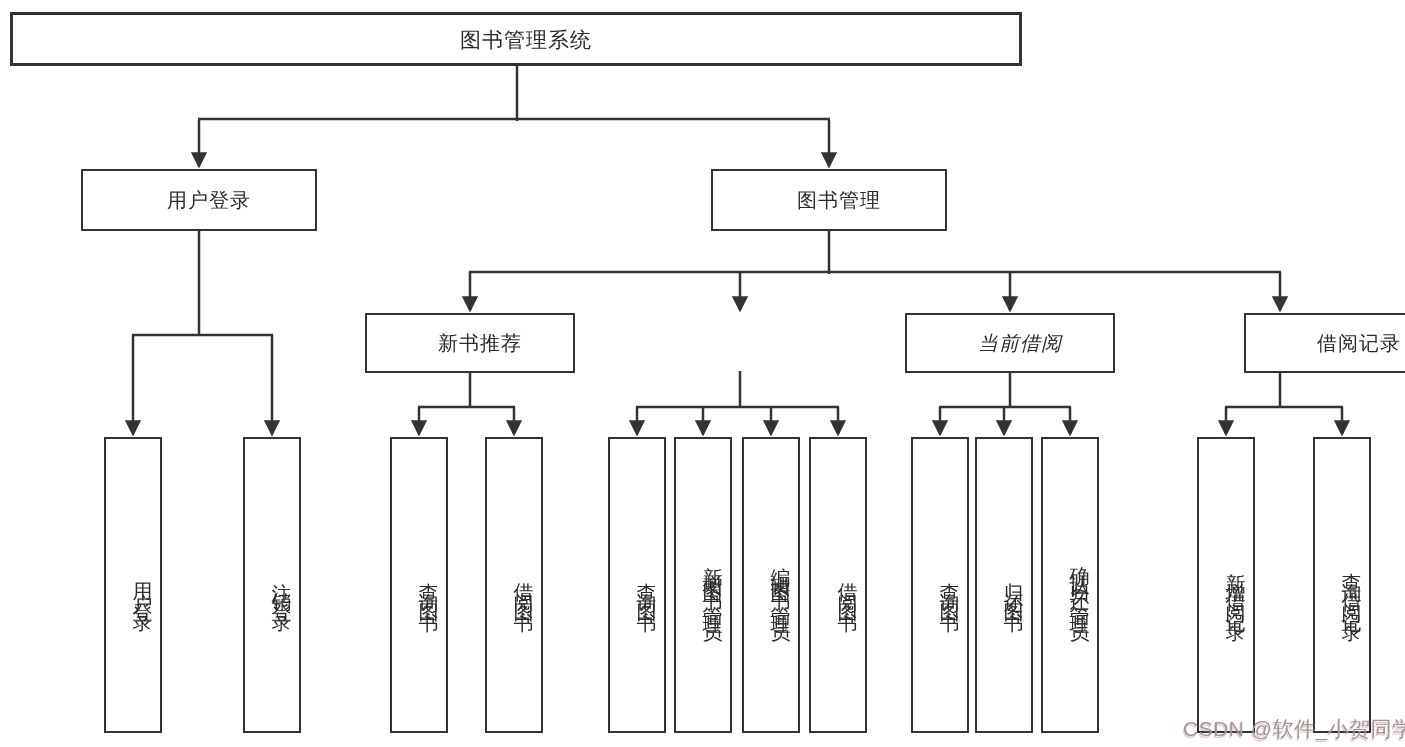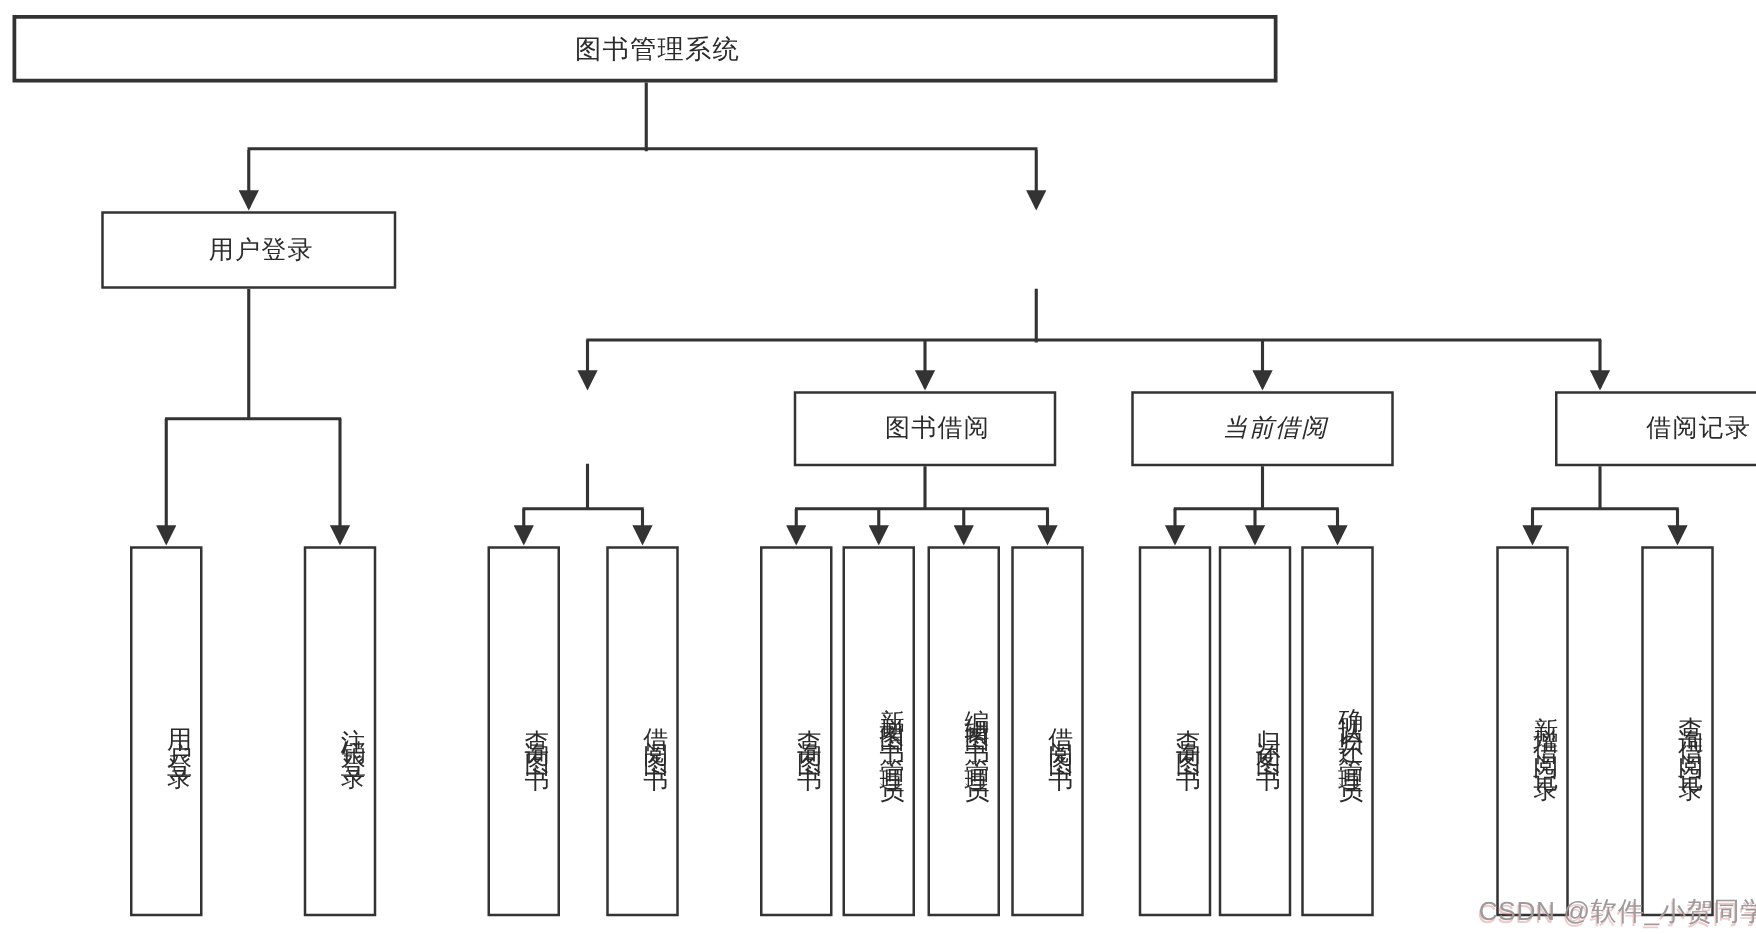--- a/index.html
+++ b/index.html
@@ -92,22 +92,23 @@
     <path d="M940,407 V434" fill="none" stroke="#333333" stroke-width="2.5" marker-end="url(#ah)"></path>
     <path d="M1004,407 V434" fill="none" stroke="#333333" stroke-width="2.5" marker-end="url(#ah)"></path>
     <path d="M1070,407 V434" fill="none" stroke="#333333" stroke-width="2.5" marker-end="url(#ah)"></path>
     <path d="M1226,407 V434" fill="none" stroke="#333333" stroke-width="2.5" marker-end="url(#ah)"></path>
     <path d="M1342,407 V434" fill="none" stroke="#333333" stroke-width="2.5" marker-end="url(#ah)"></path>
   </svg>
 
   <div class="box h-box root-box" style="left:10px; top:12px; width:1012px; height:54px;">图书管理系统</div>
 
   <div class="box h-box" style="left:81px; top:169px; width:236px; height:62px;">用户登录</div>
+  <div class="box h-box" style="left:711px; top:169px; width:236px; height:62px;">图书管理</div>
 
-  <div class="box h-box" style="left:635px; top:313px; width:210px; height:60px;">图书借阅</div>
+  <div class="box h-box" style="left:365px; top:313px; width:210px; height:60px;">新书推荐</div>
   <div class="box h-box" style="left:905px; top:313px; width:210px; height:60px;font-style:italic;">当前借阅</div>
   <div class="box h-box" style="left:1244px; top:313px; width:210px; height:60px;">借阅记录</div>
 
   <div class="box v-box" style="left:104px;">用户登录</div>
   <div class="box v-box" style="left:243px;">注销登录</div>
 
   <div class="box v-box" style="left:390px;">查询图书</div>
   <div class="box v-box" style="left:485px;">借阅图书</div>
 
   <div class="box v-box" style="left:608px;">查询图书</div>

